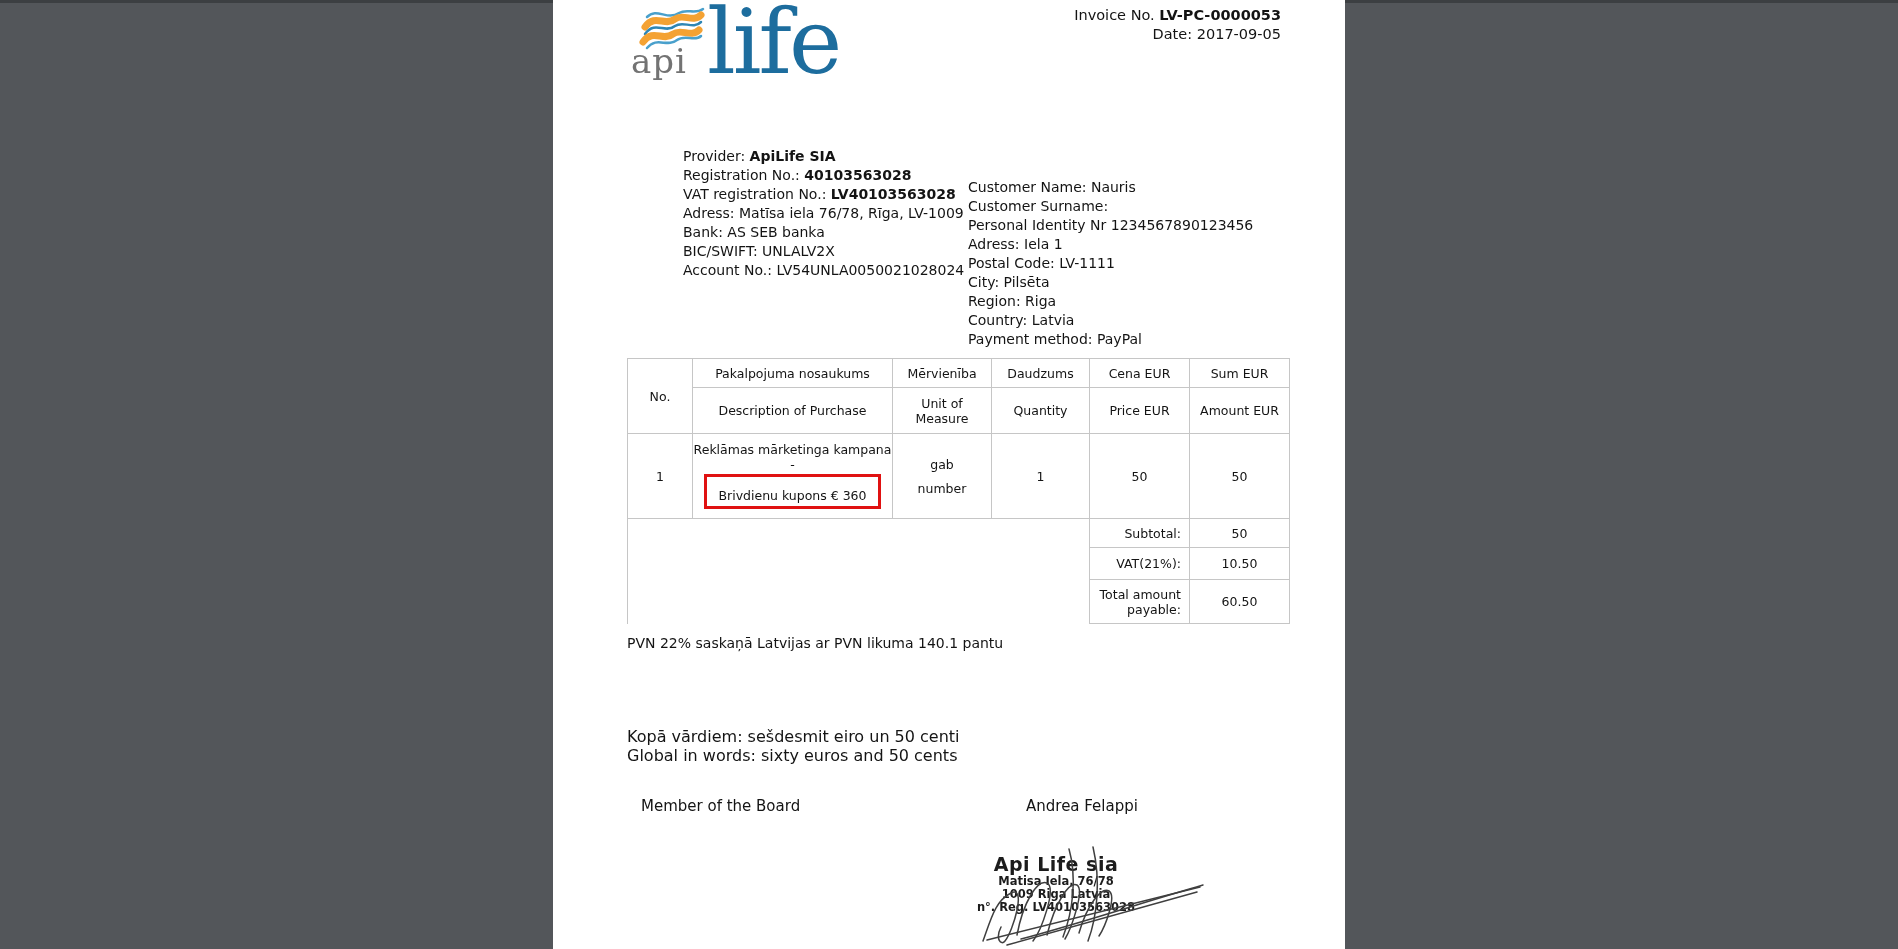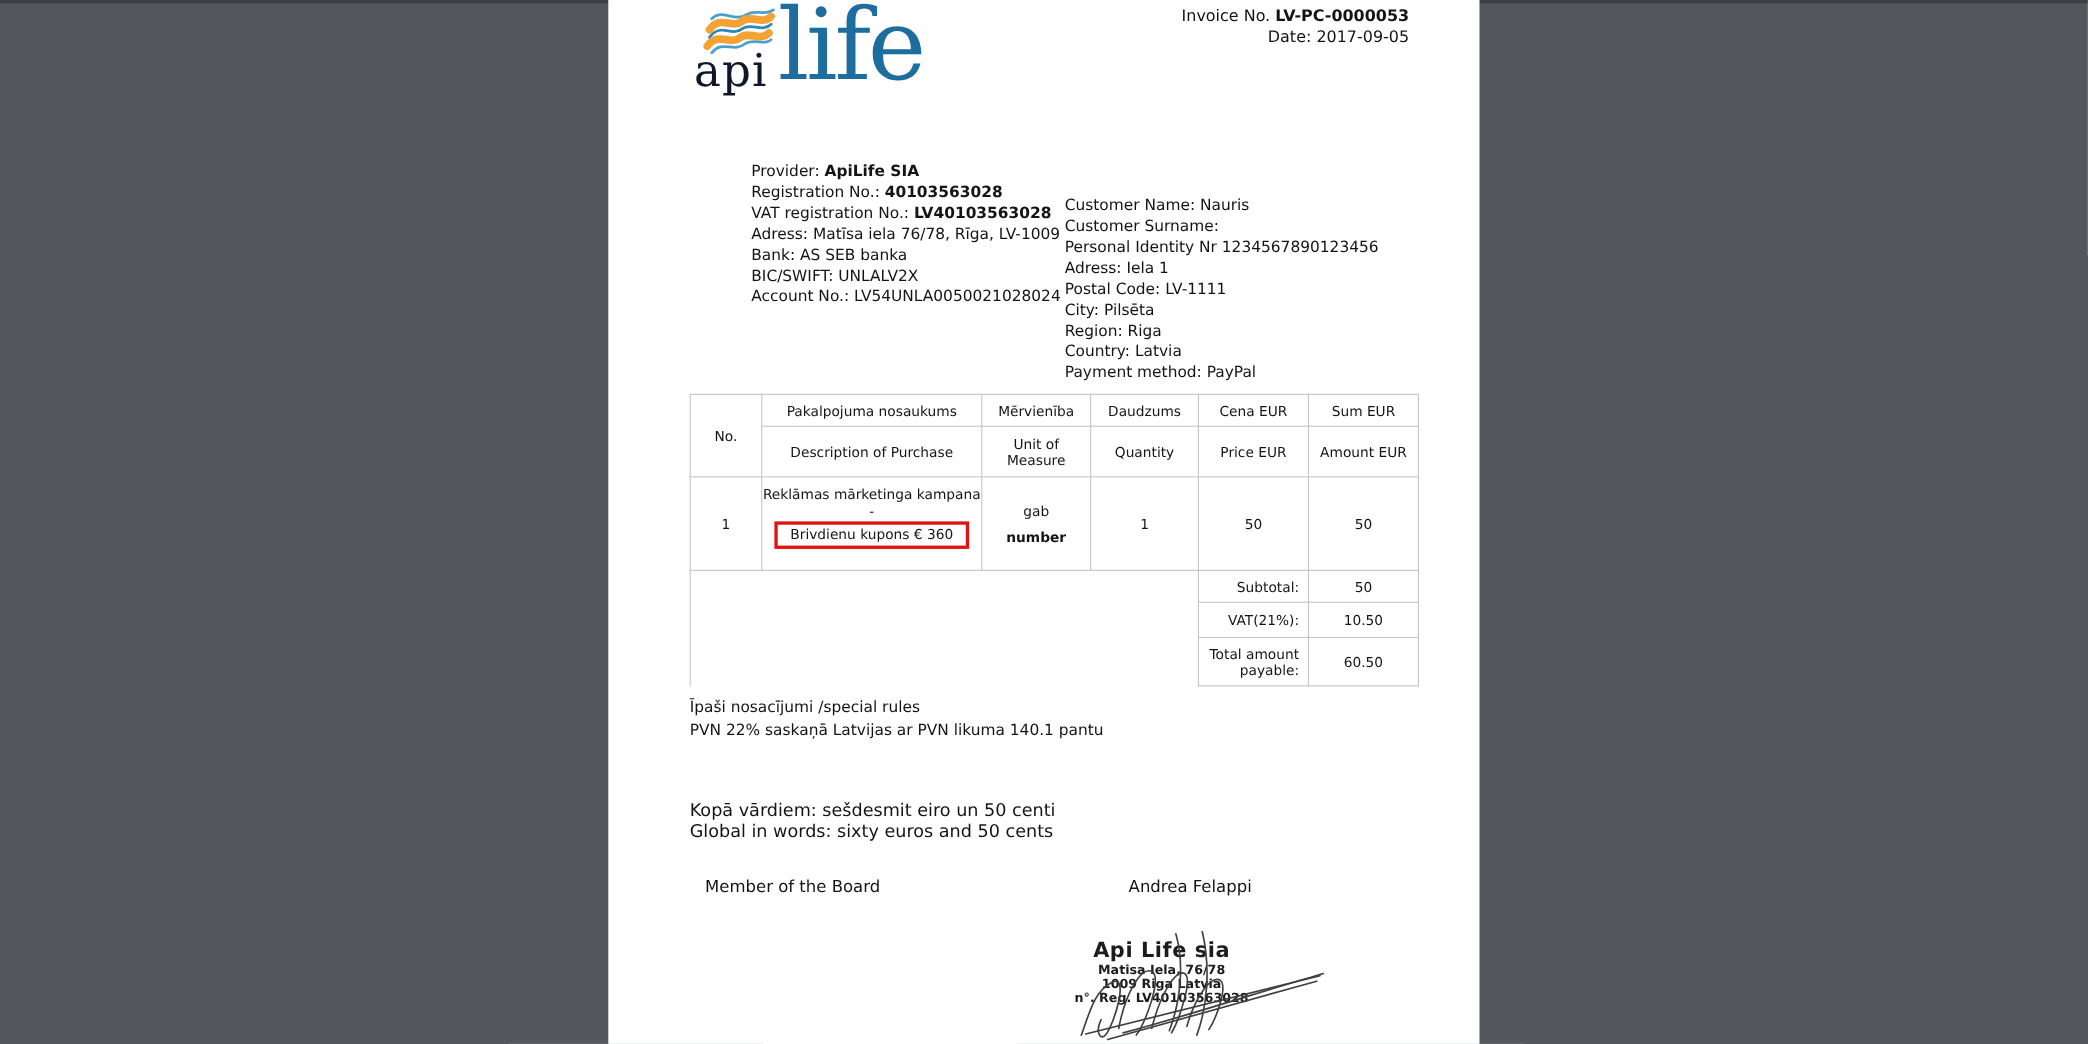--- a/index.html
+++ b/index.html
@@ -5,21 +5,21 @@
   html,body{margin:0;padding:0;}
   .stage{position:relative;width:1898px;height:949px;background:#53565a;overflow:hidden;
          font-family:"DejaVu Sans","Liberation Sans",sans-serif;color:#141414;}
   .top-strip{position:absolute;top:0;left:0;width:100%;height:3px;background:#3c3f42;}
   .doc{position:absolute;left:553px;top:0;width:792px;height:949px;background:#ffffff;}
 
   
   .logo{position:absolute;left:78px;top:4px;width:230px;height:88px;}
   .logo-waves{position:absolute;left:8px;top:2px;}
   .logo-api{position:absolute;left:0;top:40px;font-family:"DejaVu Serif","Liberation Serif",serif;
-            font-size:41px;line-height:1;color:#0f172a;letter-spacing:1px;text-align:right;}
+            font-size:34px;line-height:1;color:#737373;letter-spacing:1px;text-align:right;}
   .logo-life{position:absolute;left:76px;top:-7px;font-family:"DejaVu Serif","Liberation Serif",serif;
              font-size:90px;line-height:1;color:#1d6d9e;letter-spacing:-3px;}
 
   
   .inv{position:absolute;right:64px;top:6px;text-align:right;font-size:14.5px;line-height:19px;}
 
   
   .provider{position:absolute;left:86px;top:147px;font-size:14px;line-height:19px;margin-left:44px;}
   .customer{position:absolute;left:415px;top:147px;font-size:14px;line-height:19px;margin-top:31px;}
 
@@ -27,22 +27,22 @@
   .tbl{position:absolute;left:74px;top:358px;width:662px;border-collapse:collapse;table-layout:fixed;
        font-size:12.5px;text-align:center;color:#141414;}
   .tbl td{border:1px solid #c6c6c6;vertical-align:middle;padding:0;overflow:hidden;}
   .r1 td{height:28px;}
   .r2 td{height:45px;padding:0 10px;}
   .r3 td{height:76px;}
   .r4 td{height:28px;}
   .r5 td{height:31px;}
   .r6 td{height:43px;}
   .desc{vertical-align:top !important;padding-top:8px !important;font-size:12.5px;}
-  .redbox{display:inline-block;border:3px solid #e01111;padding:1px 11px 3px 11px;margin-top:2px;}
-  .unit2{margin-top:9px;font-weight:bold;}
+  .redbox{display:inline-block;border:3px solid #e01111;padding:11px 11px 3px 11px;margin-top:2px;}
+  .unit2{margin-top:9px;}
   .ghost{border:0 !important;border-left:1px solid #c6c6c6 !important;}
   .sumlabel{text-align:right !important;padding:0 8px !important;}
 
   
   .notes{position:absolute;left:74px;top:633px;font-size:14px;line-height:21px;}
   .words{position:absolute;left:74px;top:727px;font-size:16px;line-height:19px;}
 
   
   .footer-left{position:absolute;left:88px;top:797px;font-size:15px;}
   .footer-right{position:absolute;left:473px;top:797px;font-size:15px;}
@@ -155,21 +155,20 @@
         <td>10.50</td>
       </tr>
       <tr class="r6">
         <td class="sumlabel">Total amount payable:</td>
         <td>60.50</td>
       </tr>
       </tbody>
     </table>
 
     <div class="notes">
-      <div>Īpaši nosacījumi /special rules</div>
       <div>PVN 22% saskaņā Latvijas ar PVN likuma 140.1 pantu</div>
     </div>
 
     <div class="words">
       <div>Kopā vārdiem: sešdesmit eiro un 50 centi</div>
       <div>Global in words: sixty euros and 50 cents</div>
     </div>
 
     <div class="footer-left">Member of the Board</div>
     <div class="footer-right">Andrea Felappi</div>

